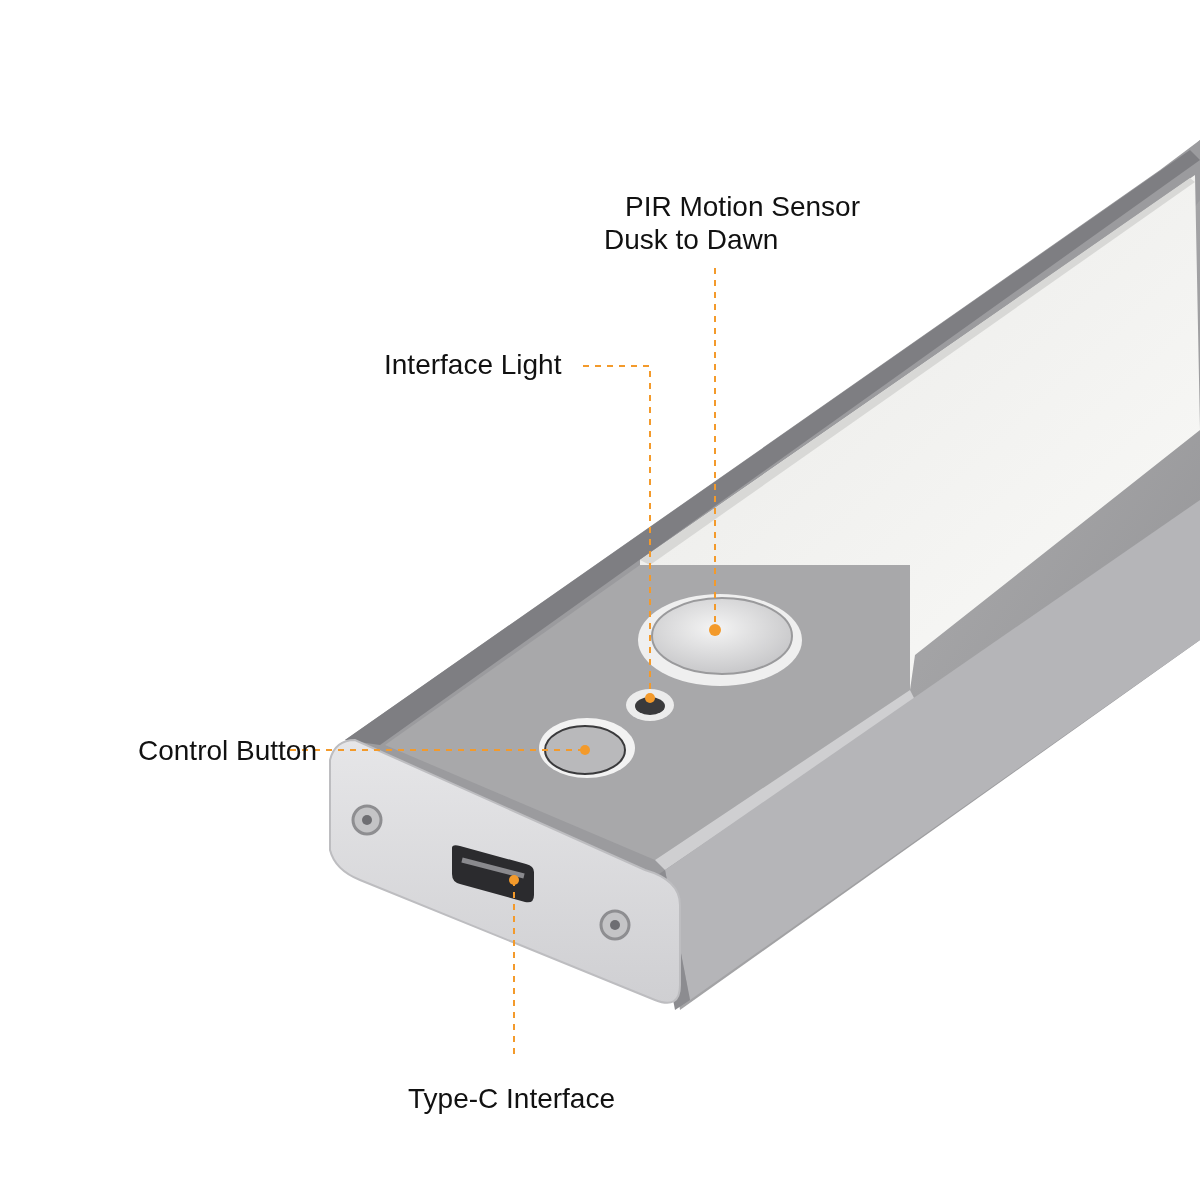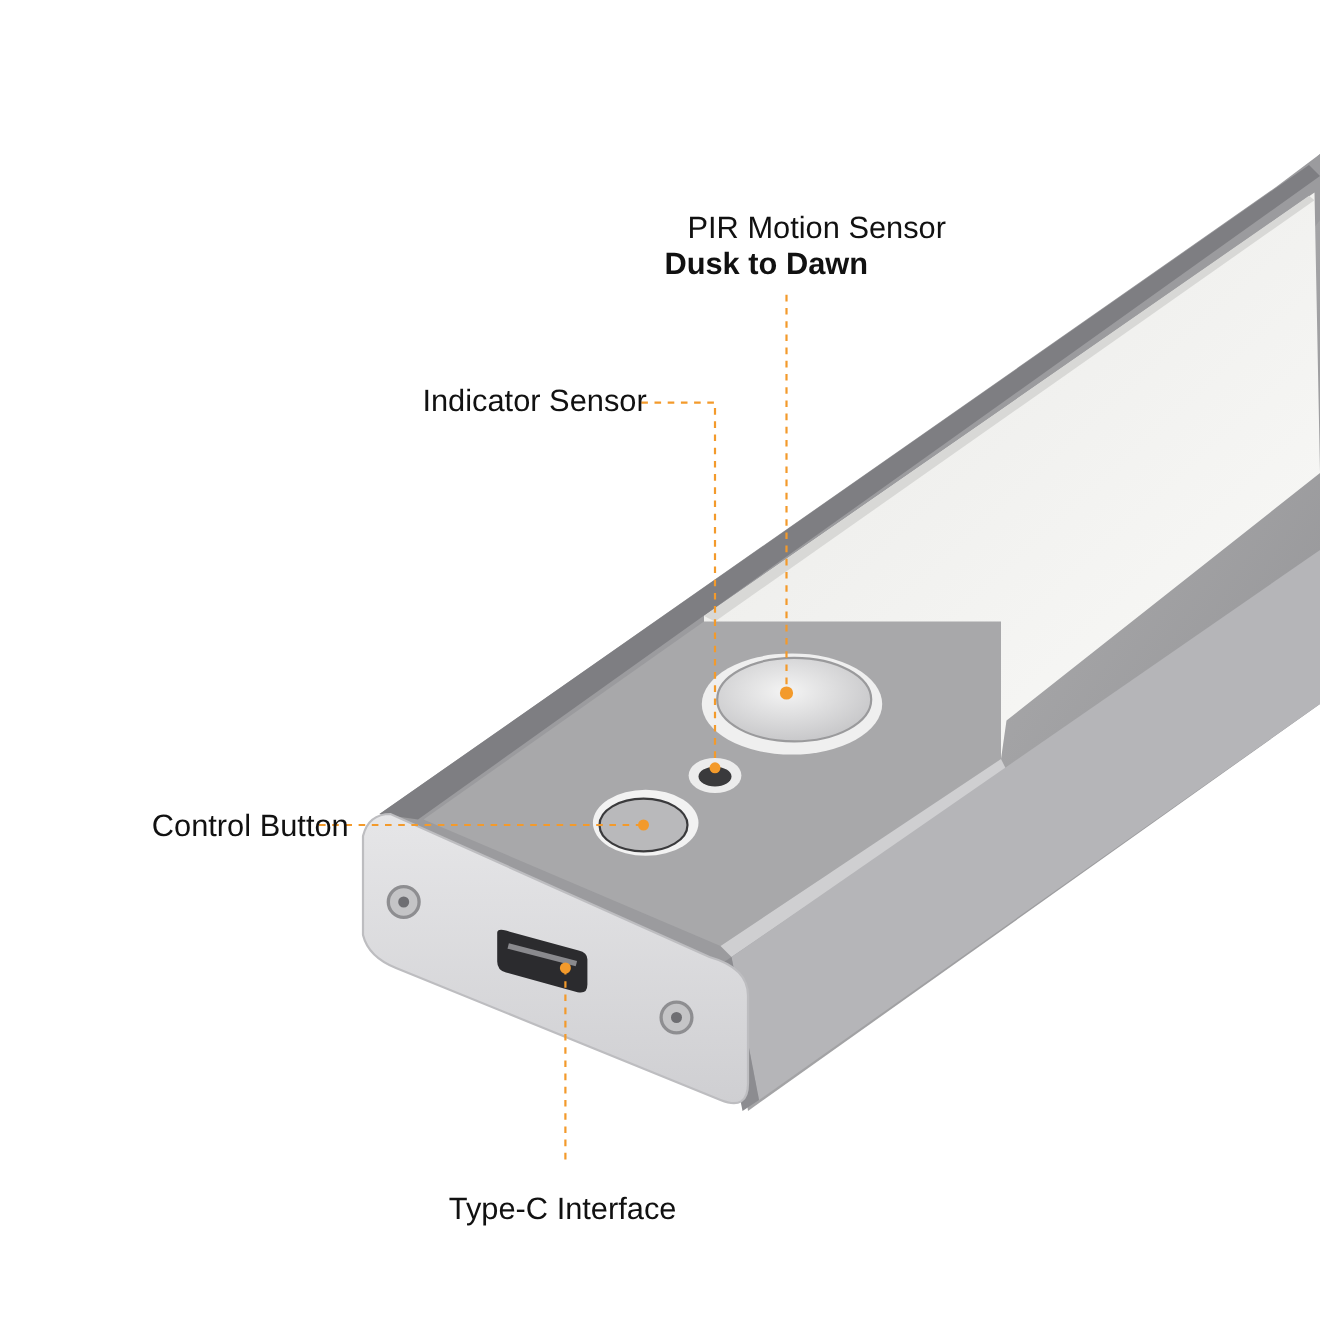--- a/index.html
+++ b/index.html
@@ -93,17 +93,17 @@
     </g>
     <g fill="#f39a2b">
       <circle cx="715" cy="630" r="6"></circle>
       <circle cx="650" cy="698" r="5"></circle>
       <circle cx="585" cy="750" r="5"></circle>
       <circle cx="514" cy="880" r="5"></circle>
     </g>
   </svg>
 
   <div class="label" style="left:625px; top:190px;">PIR Motion Sensor</div>
-  <div class="label" style="left:604px; top:223px;font-weight:bold;">Dusk to Dawn</div>
-  <div class="label" style="left:384px; top:348px;">Indicator Sensor</div>
+  <div class="label" style="left:604px; top:223px;">Dusk to Dawn</div>
+  <div class="label" style="left:384px; top:348px;">Interface Light</div>
   <div class="label" style="left:90px; top:734px;margin-left:48px;">Control Button</div>
   <div class="label" style="left:408px; top:1082px;">Type-C Interface</div>
 </div>
 
 </body></html>

